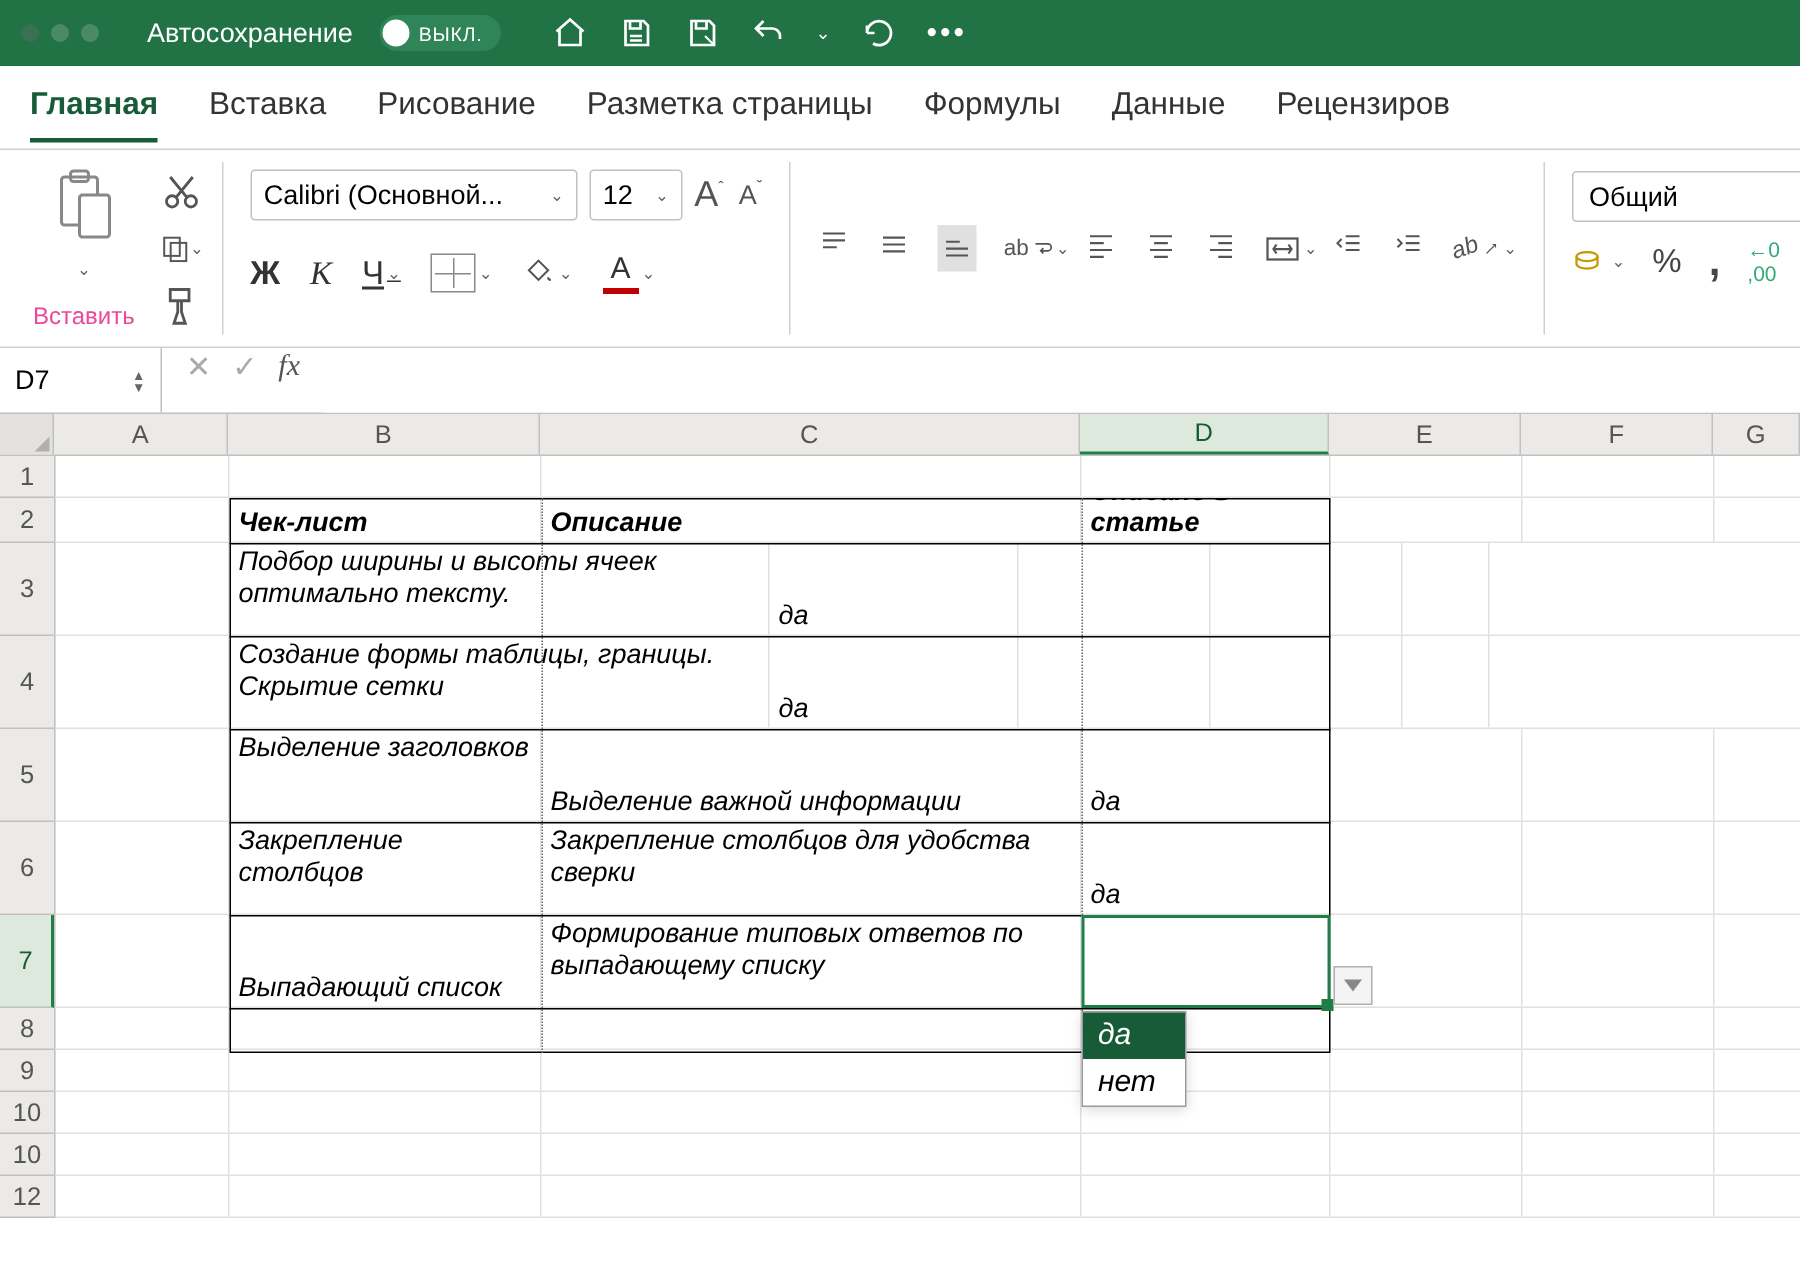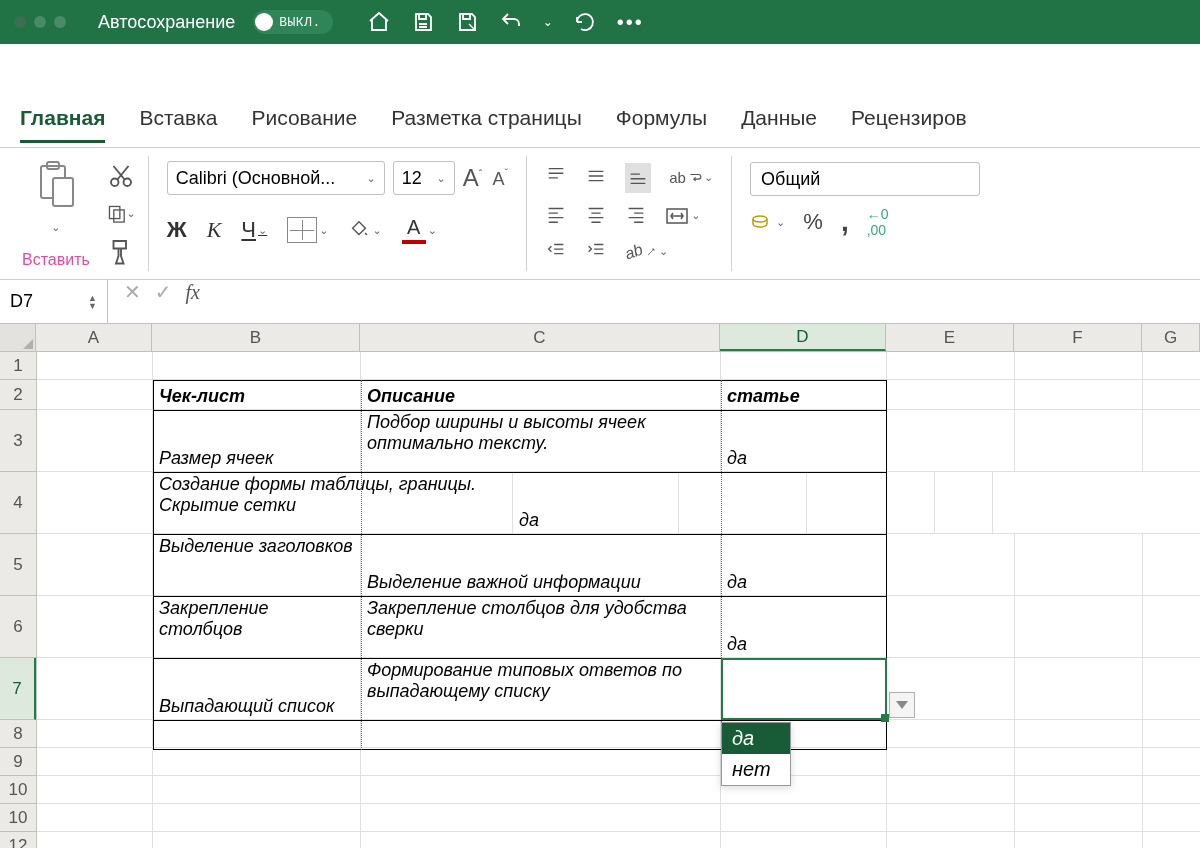--- a/index.html
+++ b/index.html
@@ -6,66 +6,66 @@
   body { background: #fff; width: 1200px; height: 848px; overflow: hidden; }
 
   
   .title-bar { background: #217346; height: 44px; display: flex; align-items: center; padding: 0 14px; gap: 12px; }
   .traffic-lights { display: flex; gap: 8px; }
   .traffic-light { width: 12px; height: 12px; border-radius: 50%; background: #4a8a67; }
   .traffic-light.close { background: #3a7054; }
   .autosave-label { color: #fff; font-size: 18px; margin-left: 20px; }
   .autosave-toggle { display: flex; align-items: center; background: #2f8557; border-radius: 14px; padding: 2px 2px 2px 2px; margin-left: 6px; height: 24px; }
   .toggle-knob { width: 18px; height: 18px; border-radius: 50%; background: #fff; }
-  .toggle-text { color: #fff; font-size: 13px; letter-spacing: 0.5px; padding: 0 10px 0 6px; font-family: Liberation Mono, monospace; }
+  .toggle-text { color: #fff; font-size: 13px; letter-spacing: 0.5px; padding: 0 10px 0 6px; }
   .title-icons { display: flex; gap: 20px; align-items: center; margin-left: 22px; }
   .title-icon { width: 24px; height: 24px; display: flex; align-items: center; justify-content: center; }
   .title-icon svg { stroke: #fff; fill: none; stroke-width: 1.8; }
   .dots { color: #fff; font-size: 20px; letter-spacing: 2px; }
 
   
-  .tabs { display: flex; gap: 34px; padding: 14px 20px 0 20px; border-bottom: 1px solid #d0d0d0; height: 56px; align-items: flex-start; margin-top: 48px; }
+  .tabs { display: flex; gap: 34px; padding: 14px 20px 0 20px; border-bottom: 1px solid #d0d0d0; height: 56px; align-items: flex-start; }
   .tab { font-size: 21px; color: #333; padding-bottom: 10px; cursor: pointer; white-space: nowrap; }
   .tab.active { color: #185c37; font-weight: 600; border-bottom: 3px solid #185c37; }
 
   
   .ribbon { display: flex; padding: 8px 14px; border-bottom: 1px solid #d0d0d0; height: 132px; }
   .ribbon-group { display: flex; flex-direction: column; padding: 0 8px; border-right: 1px solid #d0d0d0; }
   .ribbon-group.last { border-right: none; }
   .paste-col { display: flex; flex-direction: column; align-items: center; justify-content: space-between; padding: 4px 6px 2px 0; }
   .paste-icon { width: 42px; height: 48px; position: relative; }
   .paste-icon svg { width: 100%; height: 100%; }
   .paste-label { font-size: 16px; color: #ec4899; margin-top: 4px; }
   .small-btns { display: flex; flex-direction: column; gap: 6px; padding: 4px 4px 4px 10px; justify-content: space-around; }
   .small-btn { width: 30px; height: 26px; display: flex; align-items: center; justify-content: center; }
   .small-btn svg { stroke: #555; fill: none; stroke-width: 1.5; }
 
   .font-group { padding: 0 18px; }
   .font-row { display: flex; gap: 8px; align-items: center; height: 44px; }
   .font-select { border: 1px solid #c0c0c0; height: 34px; display: flex; align-items: center; padding: 0 8px; font-size: 18px; background: #fff; border-radius: 3px; }
   .font-select.name { width: 218px; justify-content: space-between; }
   .font-select.size { width: 62px; justify-content: space-between; }
-  .font-size-btns { display: flex; gap: 10px; font-size: 22px; color: #555; align-items: center; }
+  .font-size-btns { display: flex; gap: 10px; font-size: 22px; color: #555; align-items: flex-start; }
   .fsize-big { font-size: 24px; }
   .fsize-small { font-size: 18px; }
   .fsize-sup { font-size: 11px; vertical-align: super; }
   .style-row { display: flex; gap: 20px; align-items: center; height: 44px; margin-top: 8px; }
   .style-btn { font-size: 22px; color: #333; display: flex; align-items: center; gap: 2px; }
   .bold { font-weight: 700; }
   .italic { font-style: italic; font-family: Georgia, serif; }
   .underline { text-decoration: underline; }
   .border-btn { width: 30px; height: 26px; border: 1px solid #888; display: inline-block; position: relative; }
   .border-btn::before, .border-btn::after { content:""; position:absolute; background:#888; }
   .border-btn::before { left:50%; top:2px; bottom:2px; width:1px; }
   .border-btn::after { top:50%; left:2px; right:2px; height:1px; }
   .fill-btn { display: flex; align-items: center; gap: 2px; }
   .font-color-btn { display: flex; flex-direction: column; align-items: center; gap: 1px; }
   .font-color-swatch { width: 24px; height: 4px; background: #c00000; }
 
-  .align-group { padding: 0 18px; display: flex; flex-direction: column; gap: 10px; justify-content: center; }
+  .align-group { padding: 0 18px; display: flex; flex-direction: row; gap: 10px; justify-content: center; }
   .align-row { display: flex; gap: 18px; align-items: center; }
   .align-btn svg { stroke: #555; fill: none; stroke-width: 1.5; }
   .wrap-btn { font-size: 14px; color: #555; position: relative; }
 
   .number-group { padding: 0 18px; display: flex; flex-direction: column; gap: 10px; justify-content: flex-start; padding-top: 6px; }
   .number-select { border: 1px solid #c0c0c0; height: 34px; padding: 0 10px; font-size: 18px; background: #fff; border-radius: 3px; display: flex; align-items: center; width: 230px; }
   .number-row { display: flex; gap: 18px; align-items: center; }
   .num-btn { font-size: 22px; color: #444; }
 
   
@@ -382,21 +382,20 @@
           <div class="cell cB b">Чек-лист</div>
           <div class="cell cC b">Описание</div>
           <div class="cell cD b">Описано в статье</div>
           <div class="cell cE"></div>
           <div class="cell cF"></div>
           <div class="cell cG"></div>
         </div>
 
       <div class="cell-row r3">
           <div class="cell cA"></div>
-          <div class="cell cB">Размер ячеек</div>
           <div class="cell cC" style="align-items:flex-start;white-space:normal">Подбор ширины и высоты ячеек оптимально тексту.</div>
           <div class="cell cD">да</div>
           <div class="cell cE"></div>
           <div class="cell cF"></div>
           <div class="cell cG"></div>
         </div>
 
       <div class="cell-row r4">
           <div class="cell cA"></div>
           <div class="cell cC" style="align-items:flex-start;white-space:normal">Создание формы таблицы, границы. Скрытие сетки</div>

